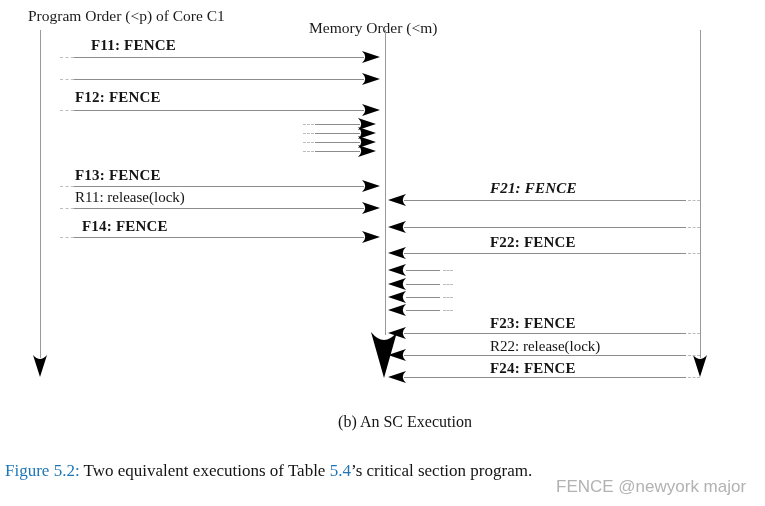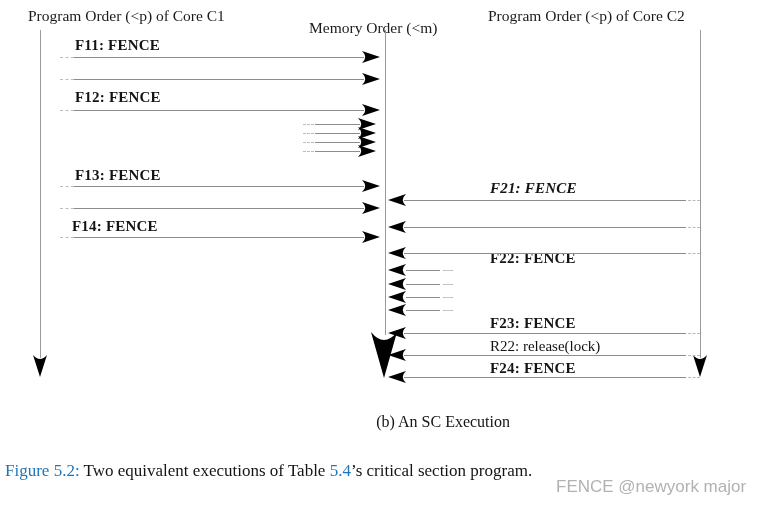--- a/index.html
+++ b/index.html
@@ -8,36 +8,35 @@
     font-family:"Liberation Serif","DejaVu Serif",serif;color:#151515;
   }
   .hdr{position:absolute;font-size:15.5px;white-space:nowrap;color:#1b1b1b;}
   .vline{position:absolute;width:0;border-left:1px solid #9a9a9a;}
   .hline{position:absolute;height:0;border-top:1px solid #8c8c8c;}
   .dashline{position:absolute;height:0;border-top:1px dashed #bcbcbc;}
   .rowlabel{position:absolute;font-size:15px;white-space:nowrap;color:#141414;}
   .rowlabel.b{font-weight:700;letter-spacing:.2px;}
   .arrow{position:absolute;line-height:0;}
   .arrow svg{display:block;}
-  .subcap{position:absolute;font-size:16px;text-align:right;white-space:nowrap;color:#141414;}
+  .subcap{position:absolute;font-size:16px;text-align:center;white-space:nowrap;color:#141414;}
   .figcap{position:absolute;font-size:17px;white-space:nowrap;color:#141414;}
   .figcap .ref{color:#1f76b6;}
   .watermark{
     position:absolute;font-family:"Liberation Sans","DejaVu Sans",sans-serif;
     font-size:17px;color:#b2b2b2;white-space:nowrap;
   }
 </style>
 </head>
 <body>
 
 <div class="stage">
 
   <div class="hdr" style="left:28px;top:7px;">Program Order (&lt;p) of Core C1</div>
   <div class="hdr" style="left:309px;top:7px;margin-top:12px;">Memory Order (&lt;m)</div>
-  <div class="hdr" style="left:488px;top:7px;">Program Order (&lt;p) of Core C2</div>
 
   <div class="vline" style="left:40px;top:30px;height:328px;"></div>
   <div class="vline" style="left:385px;top:30px;height:305px;"></div>
   <div class="vline" style="left:700px;top:30px;height:328px;"></div>
 
   <div class="arrow" style="left:33px;top:355px;">
     <svg width="14" height="22" viewBox="0 0 14 22">
         <path d="M7 22 L0 0 Q7 8 14 0 Z" fill="#000"></path>
       </svg>
   </div>
@@ -45,21 +44,21 @@
     <svg width="26" height="46" viewBox="0 0 26 46">
         <path d="M13 46 L0 0 Q13 16 26 0 Z" fill="#000"></path>
       </svg>
   </div>
   <div class="arrow" style="left:693px;top:355px;">
     <svg width="14" height="22" viewBox="0 0 14 22">
         <path d="M7 22 L0 0 Q7 8 14 0 Z" fill="#000"></path>
       </svg>
   </div>
 
-  <div class="rowlabel b" style="left:75px;top:37px;text-align:right;">F11: FENCE</div>
+  <div class="rowlabel b" style="left:91px;top:37px;text-align:right;">F11: FENCE</div>
   <div class="dashline" style="left:60px;top:57px;width:14px;"></div>
   <div class="hline" style="left:74px;top:57px;width:290px;"></div>
   <div class="arrow" style="left:362px;top:51px;">
     <svg width="18" height="12" viewBox="0 0 18 12">
         <path d="M18 6 L0 0 Q6.5 6 0 12 Z" fill="#000"></path>
       </svg>
   </div>
 
   <div class="dashline" style="left:60px;top:79px;width:14px;"></div>
   <div class="hline" style="left:74px;top:79px;width:290px;"></div>
@@ -109,29 +108,30 @@
 
   <div class="rowlabel b" style="left:75px;top:167px;">F13: FENCE</div>
   <div class="dashline" style="left:60px;top:186px;width:14px;"></div>
   <div class="hline" style="left:74px;top:186px;width:290px;"></div>
   <div class="arrow" style="left:362px;top:180px;">
     <svg width="18" height="12" viewBox="0 0 18 12">
         <path d="M18 6 L0 0 Q6.5 6 0 12 Z" fill="#000"></path>
       </svg>
   </div>
 
+  <div class="rowlabel" style="left:75px;top:189px;">R11: release(lock)</div>
   <div class="dashline" style="left:60px;top:208px;width:14px;"></div>
   <div class="hline" style="left:74px;top:208px;width:290px;"></div>
   <div class="arrow" style="left:362px;top:202px;">
     <svg width="18" height="12" viewBox="0 0 18 12">
         <path d="M18 6 L0 0 Q6.5 6 0 12 Z" fill="#000"></path>
       </svg>
   </div>
 
-  <div class="rowlabel b" style="left:72px;top:218px;text-align:center;">F14: FENCE</div>
+  <div class="rowlabel b" style="left:82px;top:218px;text-align:center;">F14: FENCE</div>
   <div class="dashline" style="left:60px;top:237px;width:14px;"></div>
   <div class="hline" style="left:74px;top:237px;width:290px;"></div>
   <div class="arrow" style="left:362px;top:231px;">
     <svg width="18" height="12" viewBox="0 0 18 12">
         <path d="M18 6 L0 0 Q6.5 6 0 12 Z" fill="#000"></path>
       </svg>
   </div>
 
   <div class="rowlabel b" style="left:490px;top:180px;font-style:italic;">F21: FENCE</div>
   <div class="arrow" style="left:388px;top:194px;">
@@ -143,21 +143,21 @@
   <div class="dashline" style="left:688px;top:200px;width:12px;"></div>
 
   <div class="arrow" style="left:388px;top:221px;">
     <svg width="18" height="12" viewBox="0 0 18 12">
         <path d="M0 6 L18 0 Q11.5 6 18 12 Z" fill="#000"></path>
       </svg>
   </div>
   <div class="hline" style="left:404px;top:227px;width:282px;"></div>
   <div class="dashline" style="left:688px;top:227px;width:12px;"></div>
 
-  <div class="rowlabel b" style="left:490px;top:250px;">F22: FENCE</div>
+  <div class="rowlabel b" style="left:490px;top:234px;">F22: FENCE</div>
   <div class="arrow" style="left:388px;top:247px;">
     <svg width="18" height="12" viewBox="0 0 18 12">
         <path d="M0 6 L18 0 Q11.5 6 18 12 Z" fill="#000"></path>
       </svg>
   </div>
   <div class="hline" style="left:404px;top:253px;width:282px;"></div>
   <div class="dashline" style="left:688px;top:253px;width:12px;"></div>
 
   <div class="arrow" style="left:388px;top:264px;">
     <svg width="18" height="12" viewBox="0 0 18 12">

